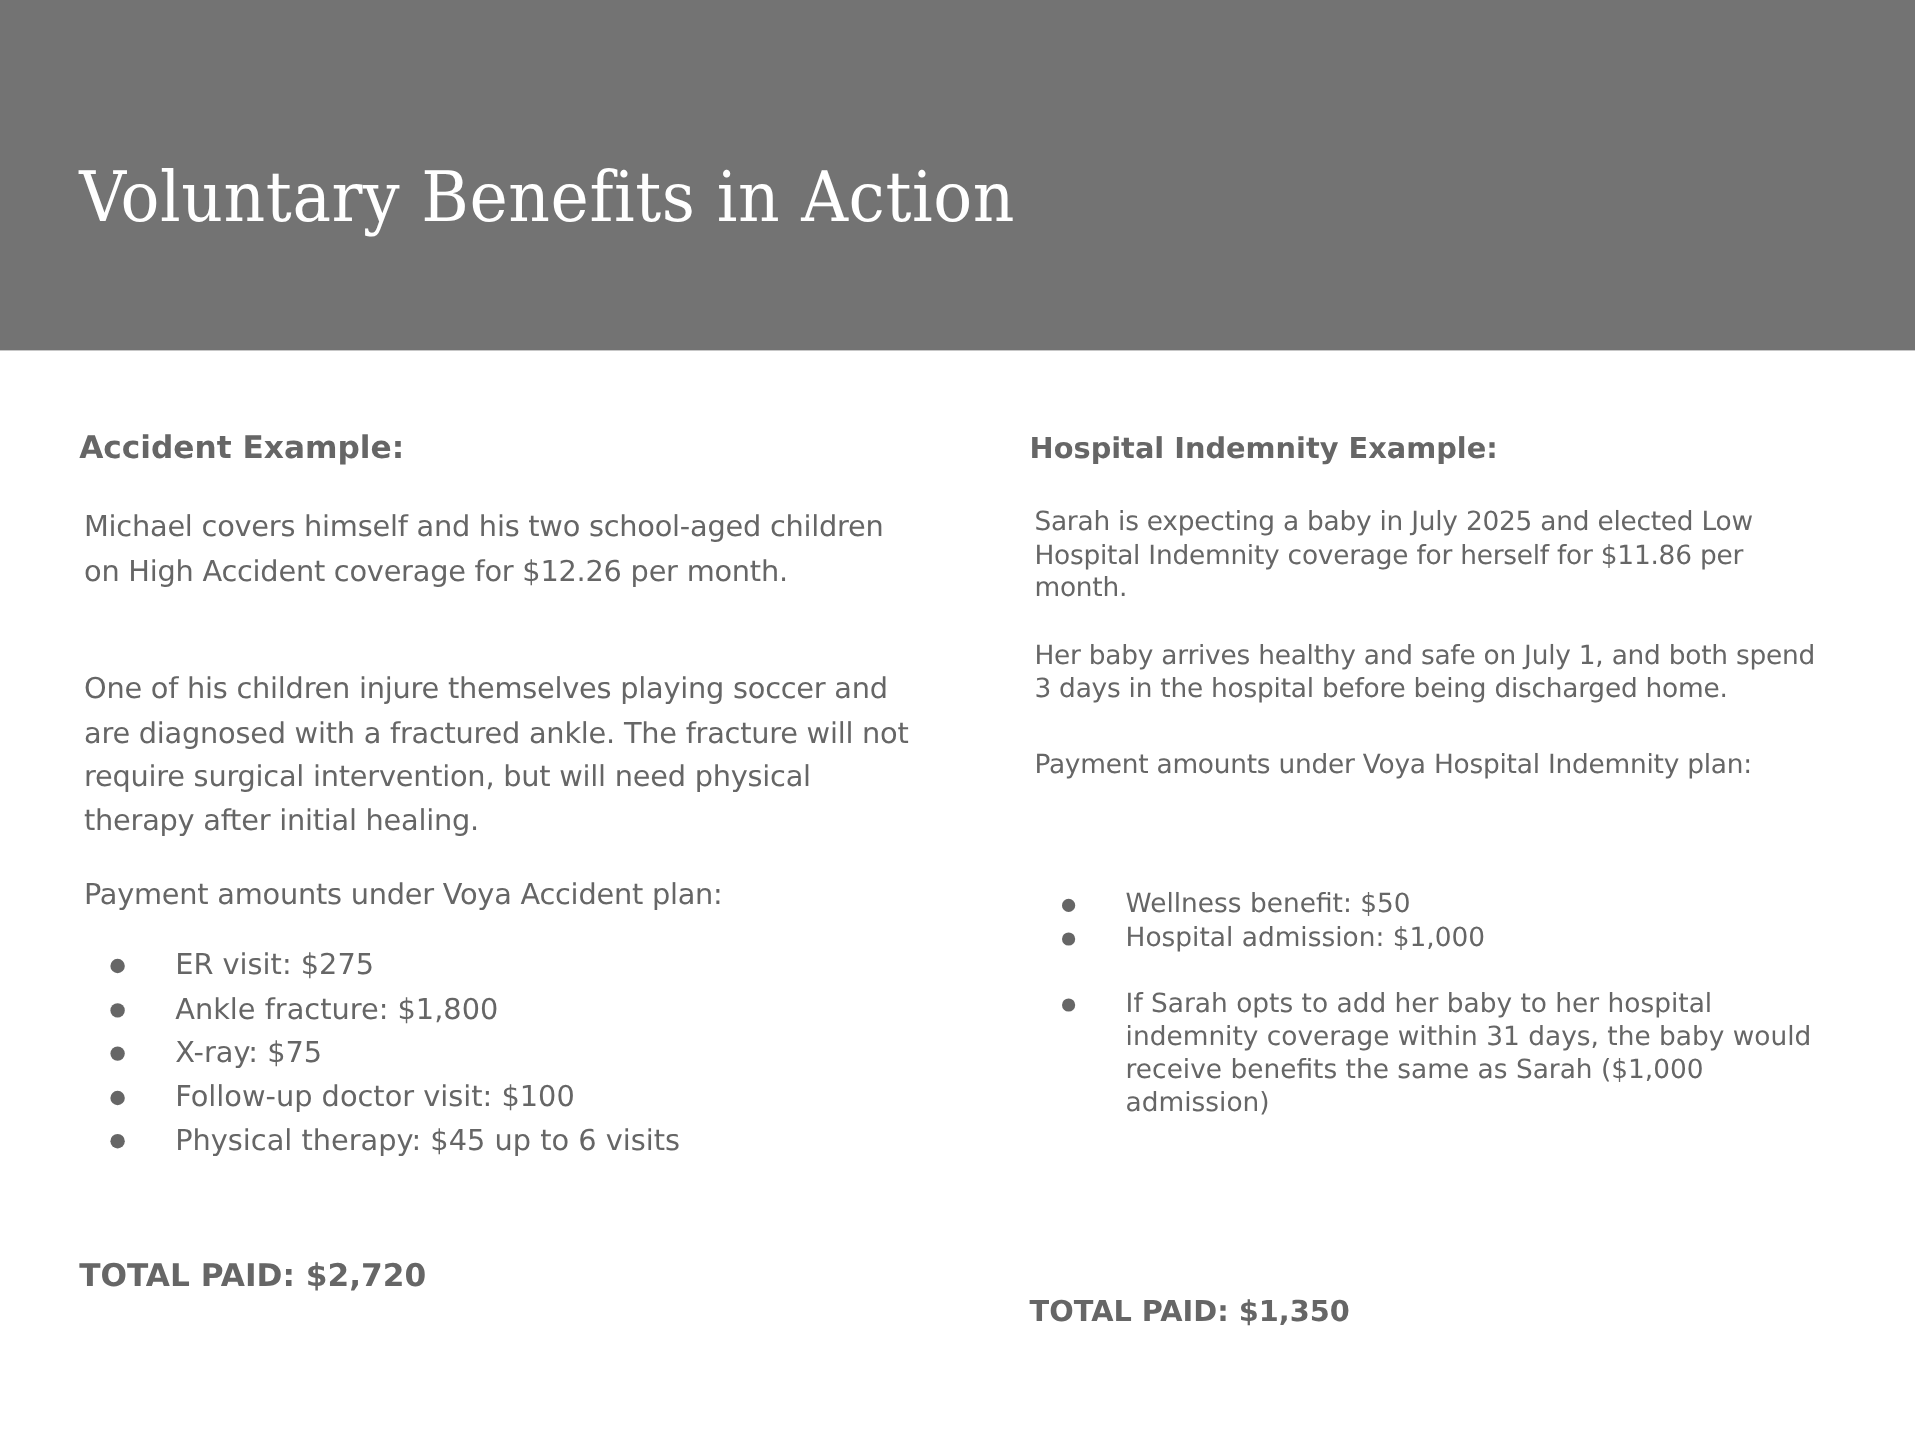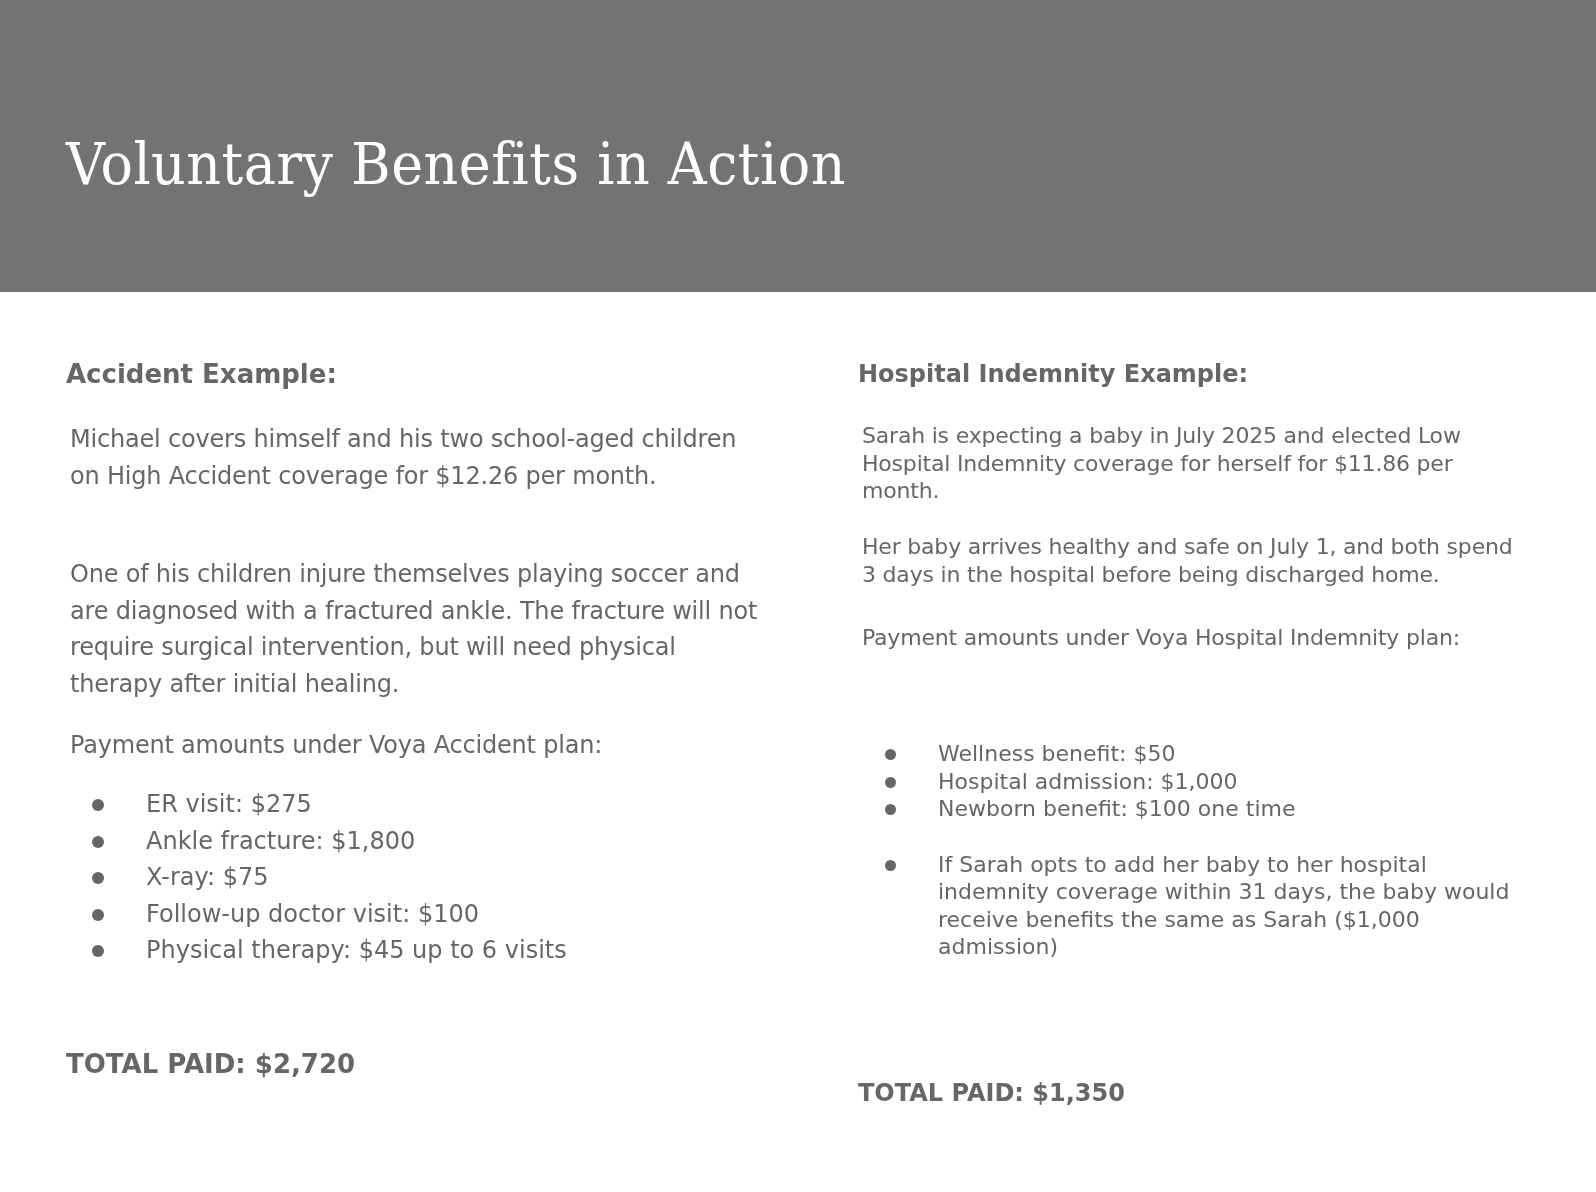--- a/index.html
+++ b/index.html
@@ -130,17 +130,16 @@
 </section>
 
 <section class="col col-right">
   <h2 class="heading">Hospital Indemnity Example:</h2>
   <p class="para p1">Sarah is expecting a baby in July 2025 and elected Low Hospital Indemnity coverage for herself for $11.86 per month.</p>
   <p class="para p2">Her baby arrives healthy and safe on July 1, and both spend 3 days in the hospital before being discharged home.</p>
   <p class="para p3">Payment amounts under Voya Hospital Indemnity plan:</p>
   <ul class="bullets">
     <li><span class="dot"></span><span>Wellness benefit: $50</span></li>
     <li><span class="dot"></span><span>Hospital admission: $1,000</span></li>
-    <li><span class="dot"></span><span>Newborn benefit: $100 one time</span></li>
     <li class="spaced"><span class="dot"></span><span>If Sarah opts to add her baby to her hospital indemnity coverage within 31 days, the baby would receive benefits the same as Sarah ($1,000 admission)</span></li>
   </ul>
   <p class="total">TOTAL PAID: $1,350</p>
 </section>
 
 </body></html>

